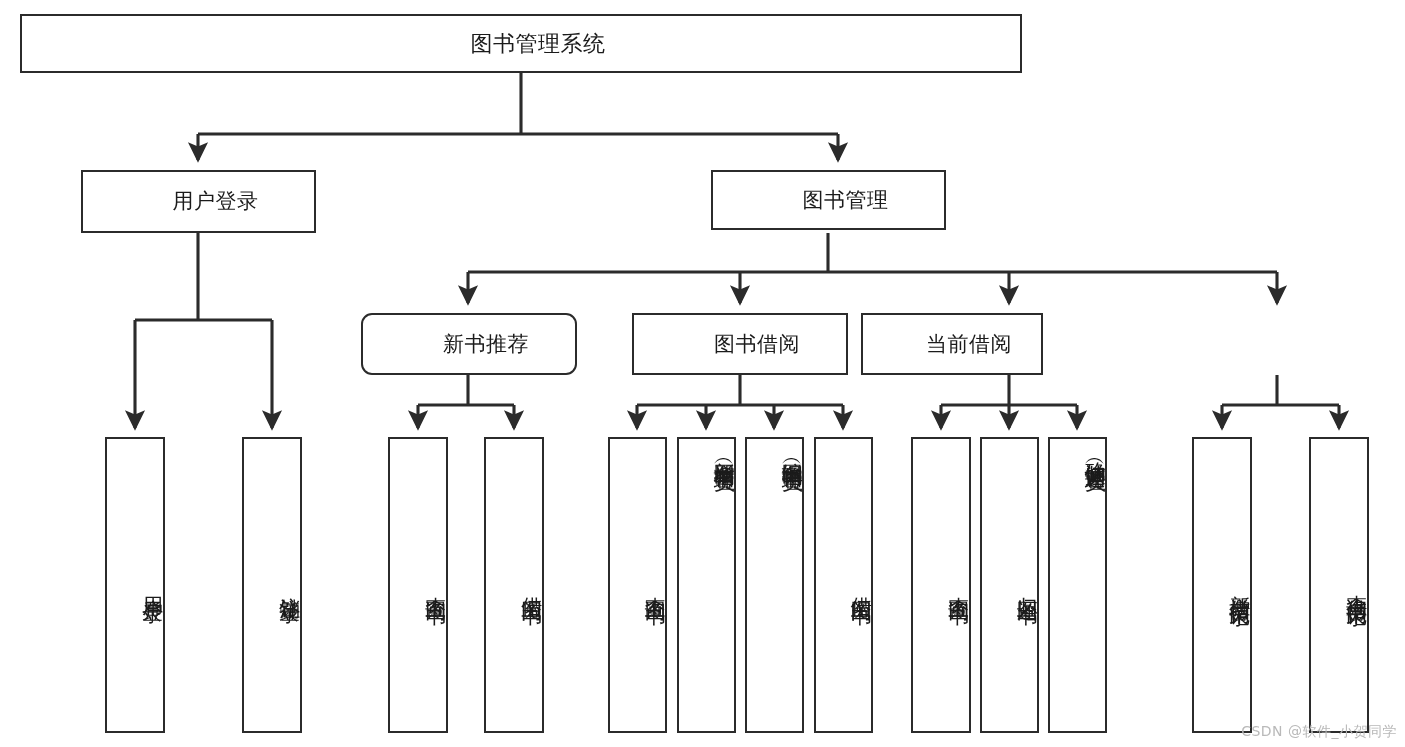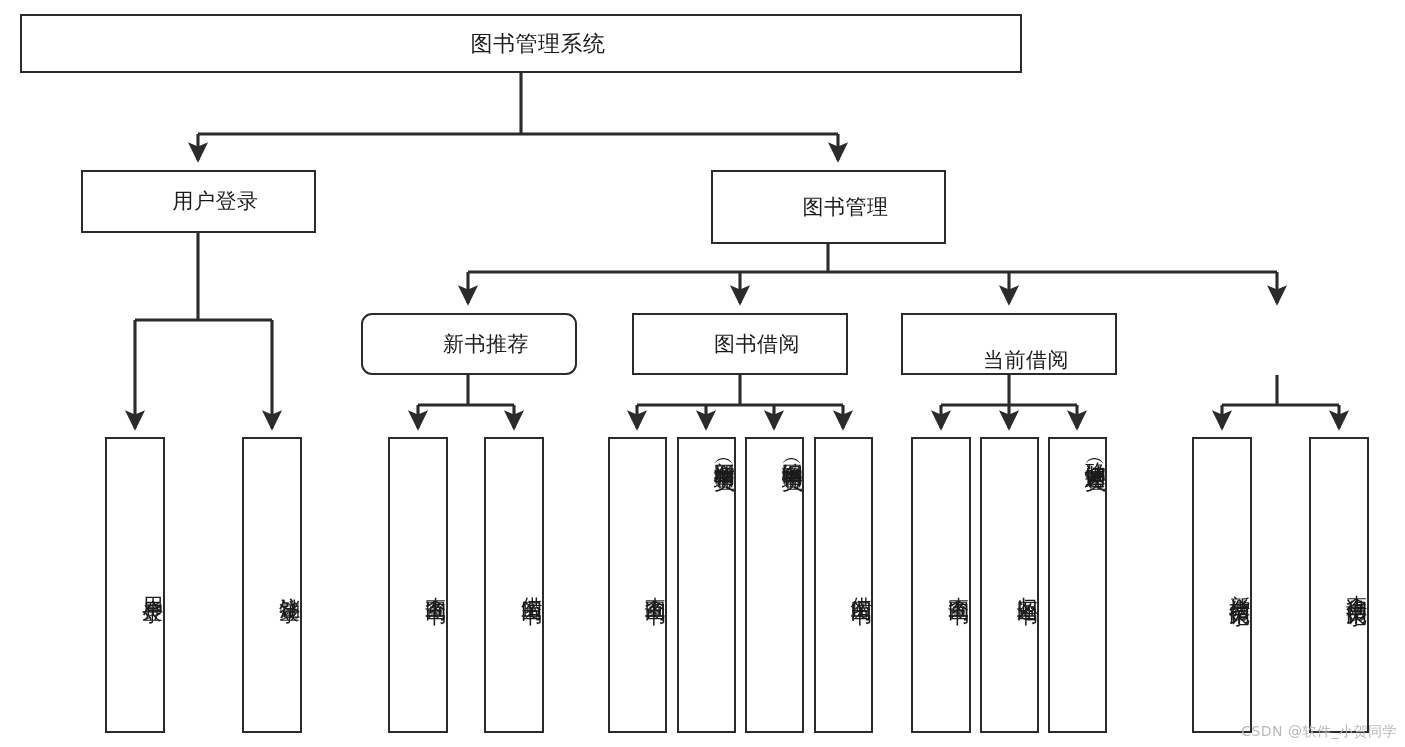--- a/index.html
+++ b/index.html
@@ -138,31 +138,31 @@
     </g>
   </svg>
 
   <div class="node root horiz" style="left:20px; top:14px; width:1002px; height:59px;">
     <span class="label">图书管理系统</span>
   </div>
 
   <div class="node horiz" style="left:81px; top:170px; width:235px; height:63px;">
     <span class="label">用户登录</span>
   </div>
-  <div class="node horiz" style="left:711px; top:170px; width:235px; height:74px;">
+  <div class="node horiz" style="left:711px; top:170px; width:235px; height:60px;">
     <span class="label">图书管理</span>
   </div>
 
   <div class="node horiz" style="left:361px; top:313px; width:216px; height:62px;border-radius:11px;">
     <span class="label">新书推荐</span>
   </div>
   <div class="node horiz" style="left:632px; top:313px; width:216px; height:62px;">
     <span class="label">图书借阅</span>
   </div>
-  <div class="node horiz" style="left:901px; top:313px; width:216px; height:62px;align-items:flex-end;">
+  <div class="node horiz" style="left:861px; top:313px; width:182px; height:62px;">
     <span class="label">当前借阅</span>
   </div>
 
   <div class="node vert centered" style="left:105px; top:437px; width:60px; height:296px;">
     <span class="label">用户登录</span>
   </div>
   <div class="node vert centered" style="left:242px; top:437px; width:60px; height:296px;">
     <span class="label">注销登录</span>
   </div>
 

